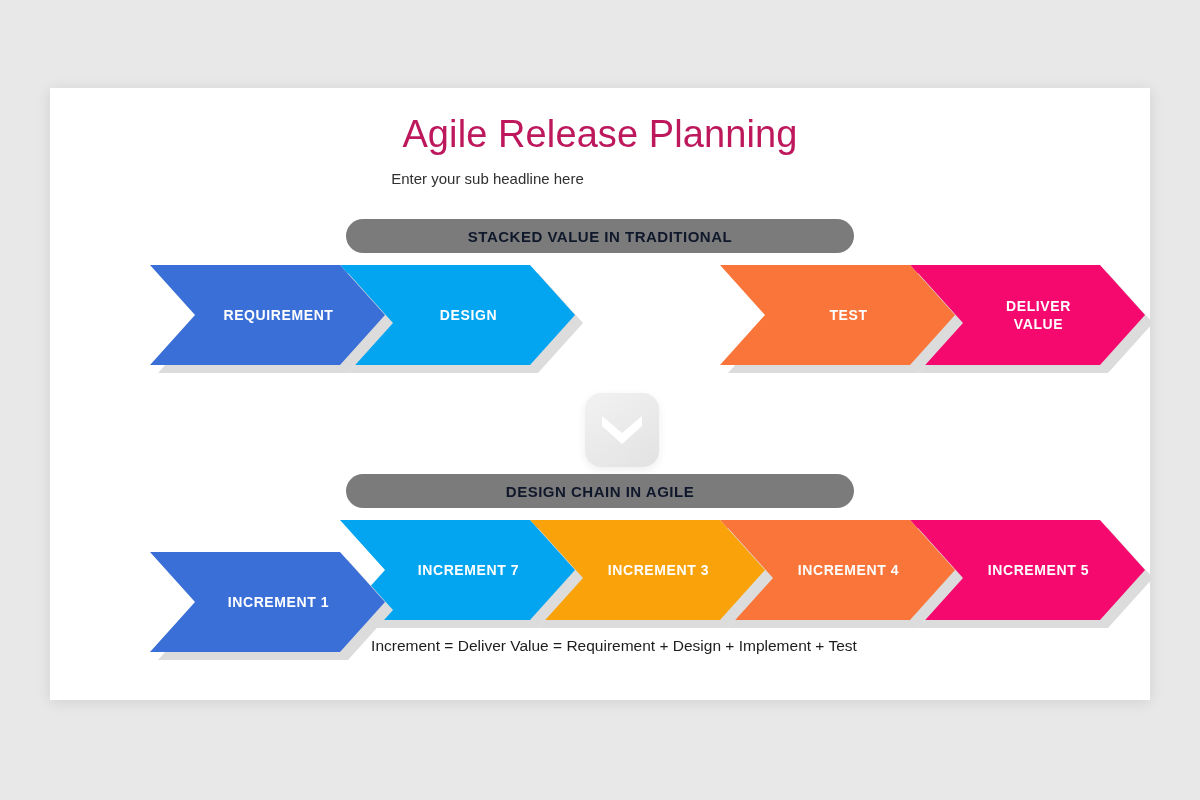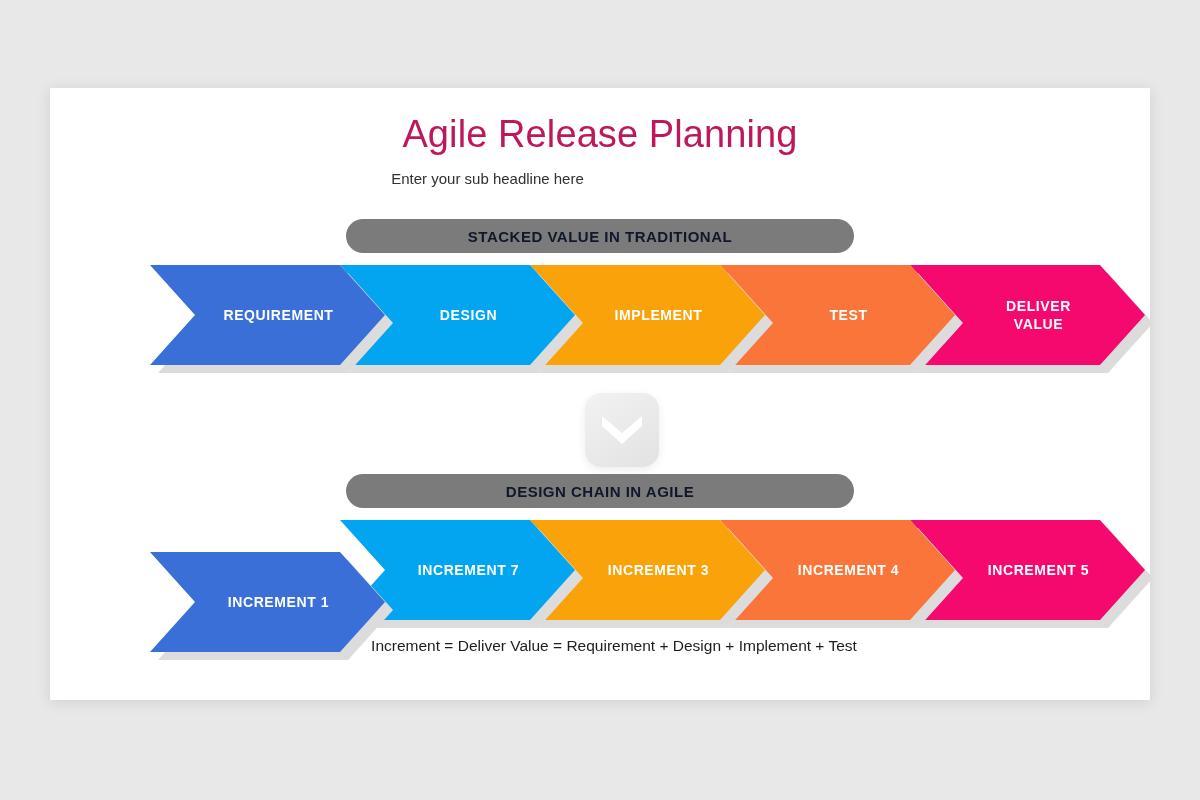--- a/index.html
+++ b/index.html
@@ -122,25 +122,20 @@
       <div class="chev" style="left: 100px; width: 235px; z-index: 10;">
         <div class="shadow"></div>
         <div class="face" style="background: rgb(59, 111, 216);"></div>
         <div class="label">REQUIREMENT</div>
       </div>
       <div class="chev" style="left: 290px; width: 235px; z-index: 9;">
         <div class="shadow"></div>
         <div class="face" style="background: rgb(3, 165, 240);"></div>
         <div class="label">DESIGN</div>
       </div>
-      <div class="chev" style="left: 480px; width: 235px; z-index: 8;">
-        <div class="shadow"></div>
-        <div class="face" style="background: rgb(249, 162, 9);"></div>
-        <div class="label">IMPLEMENT</div>
-      </div>
       <div class="chev" style="left: 670px; width: 235px; z-index: 7;">
         <div class="shadow"></div>
         <div class="face" style="background: rgb(249, 117, 57);"></div>
         <div class="label">TEST</div>
       </div>
       <div class="chev" style="left: 860px; width: 235px; z-index: 6;">
         <div class="shadow"></div>
         <div class="face" style="background: rgb(245, 9, 110);"></div>
         <div class="label">DELIVER
 VALUE</div>

